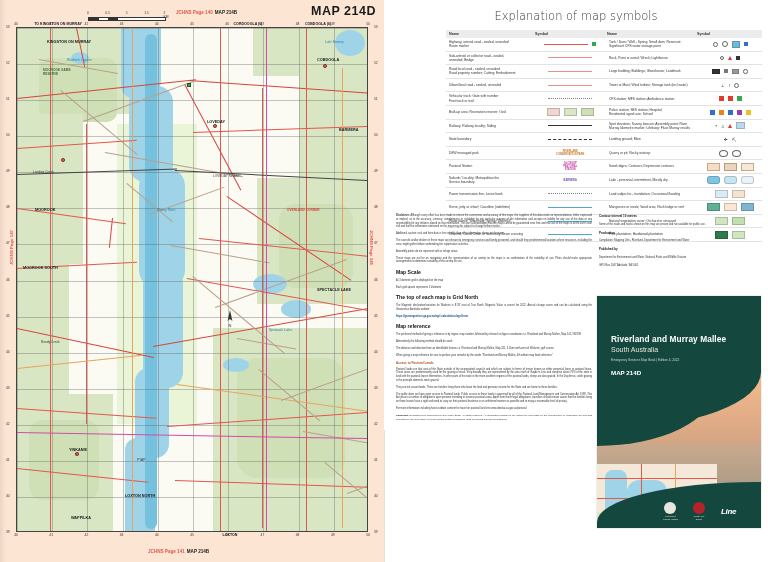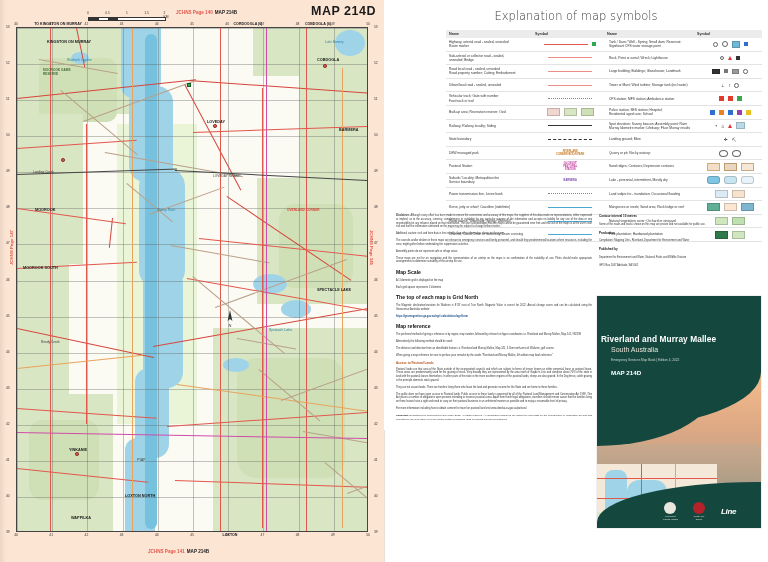--- a/index.html
+++ b/index.html
@@ -117,21 +117,21 @@
       background:linear-gradient(#f6d9b4 0%,#f3c9a0 22%,#edb489 42%,#d9a784 60%,#b9a58c 78%,#8e8f80 100%);}
   .cov-water{position:absolute;left:0;top:148px;width:164px;height:46px;
       background:linear-gradient(#caa98c,#a99b86);}
   .cov-green{position:absolute;left:0;top:0;width:164px;height:132px;background:#14483f;
       border-bottom-right-radius:150px 56px;}
   .cov-green2{position:absolute;left:0;top:0;width:118px;height:150px;background:#14483f;
       border-bottom-right-radius:120px 60px;}
   .cov-bottom{position:absolute;left:0;top:186px;width:164px;height:46px;background:#14483f;
       border-top-left-radius:160px 40px;}
   .cov-mapimg{position:absolute;left:0;top:168px;width:120px;height:64px;overflow:hidden;background:#f4e9d8;}
-  .cov-t1{position:absolute;left:4px;top:38px;font-size:8.3px;font-weight:bold;color:#fff;letter-spacing:.1px;}
+  .cov-t1{position:absolute;left:14px;top:38px;font-size:8.3px;font-weight:bold;color:#fff;letter-spacing:.1px;}
   .cov-t2{position:absolute;left:14px;top:50px;font-size:7px;color:#e9e3d6;}
   .cov-t3{position:absolute;left:14px;top:62px;font-size:3.2px;color:#cdd8cf;}
   .cov-t4{position:absolute;left:14px;top:73px;font-size:6.2px;font-weight:bold;color:#fff;}
   .logo{position:absolute;bottom:8px;}
   .logo-c{width:12px;height:12px;border-radius:50%;background:#e9e6dd;}
   .lg-txt{font-size:1.9px;color:#e9e6dd;text-align:center;margin-top:1px;line-height:1.2;}
   .xenox{font-size:8px;font-weight:bold;color:#fff;font-style:italic;letter-spacing:-.3px;}
 
   .gutter{position:absolute;left:384px;top:0;width:1px;height:562px;background:#e8e0d6;}
   .shadow-l{position:absolute;left:0;top:0;width:6px;height:562px;background:linear-gradient(to right,rgba(0,0,0,.07),rgba(0,0,0,0));}

